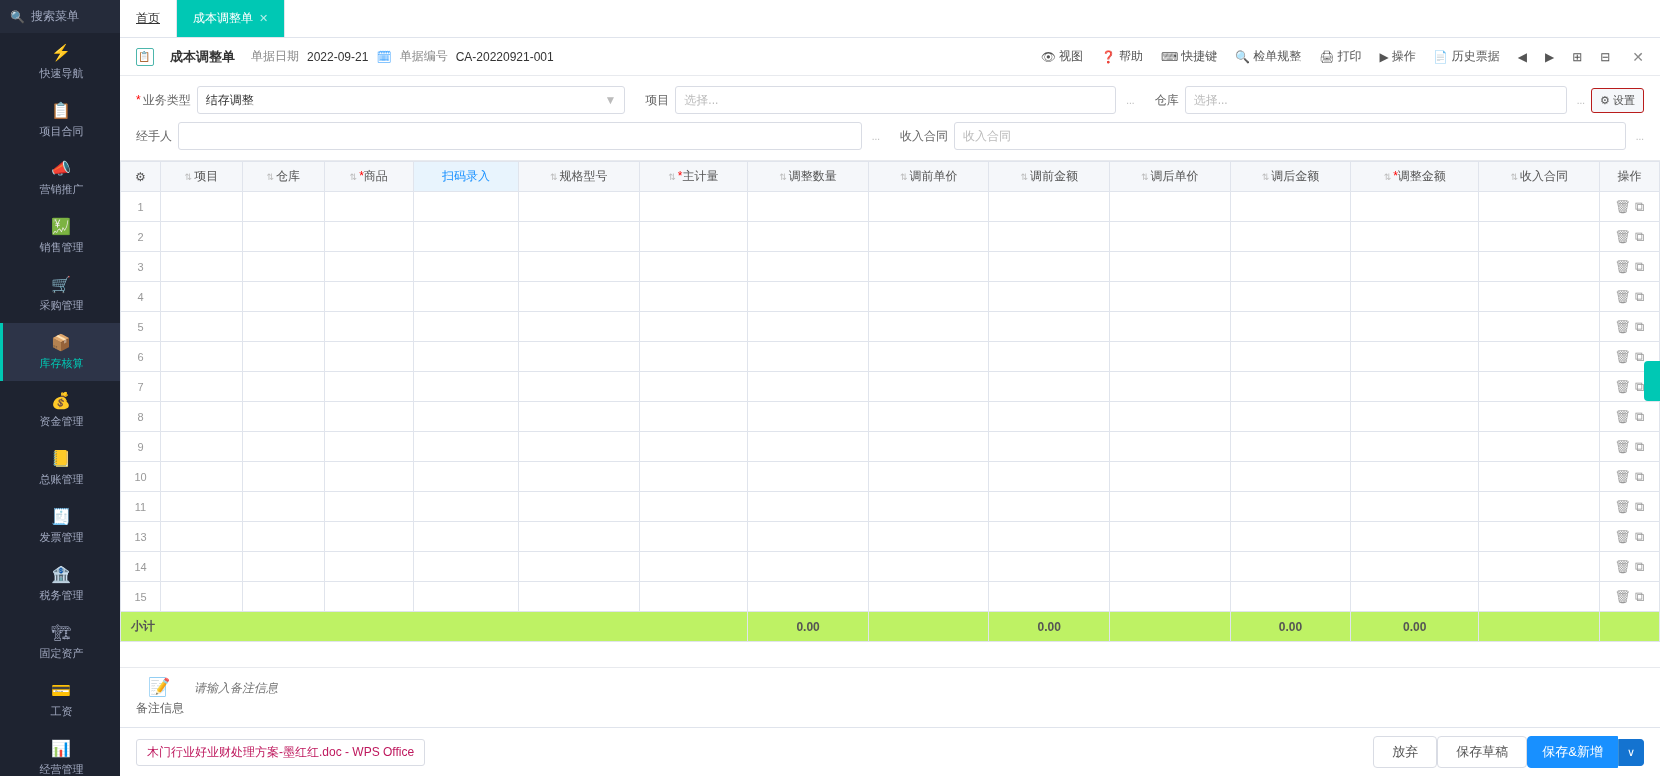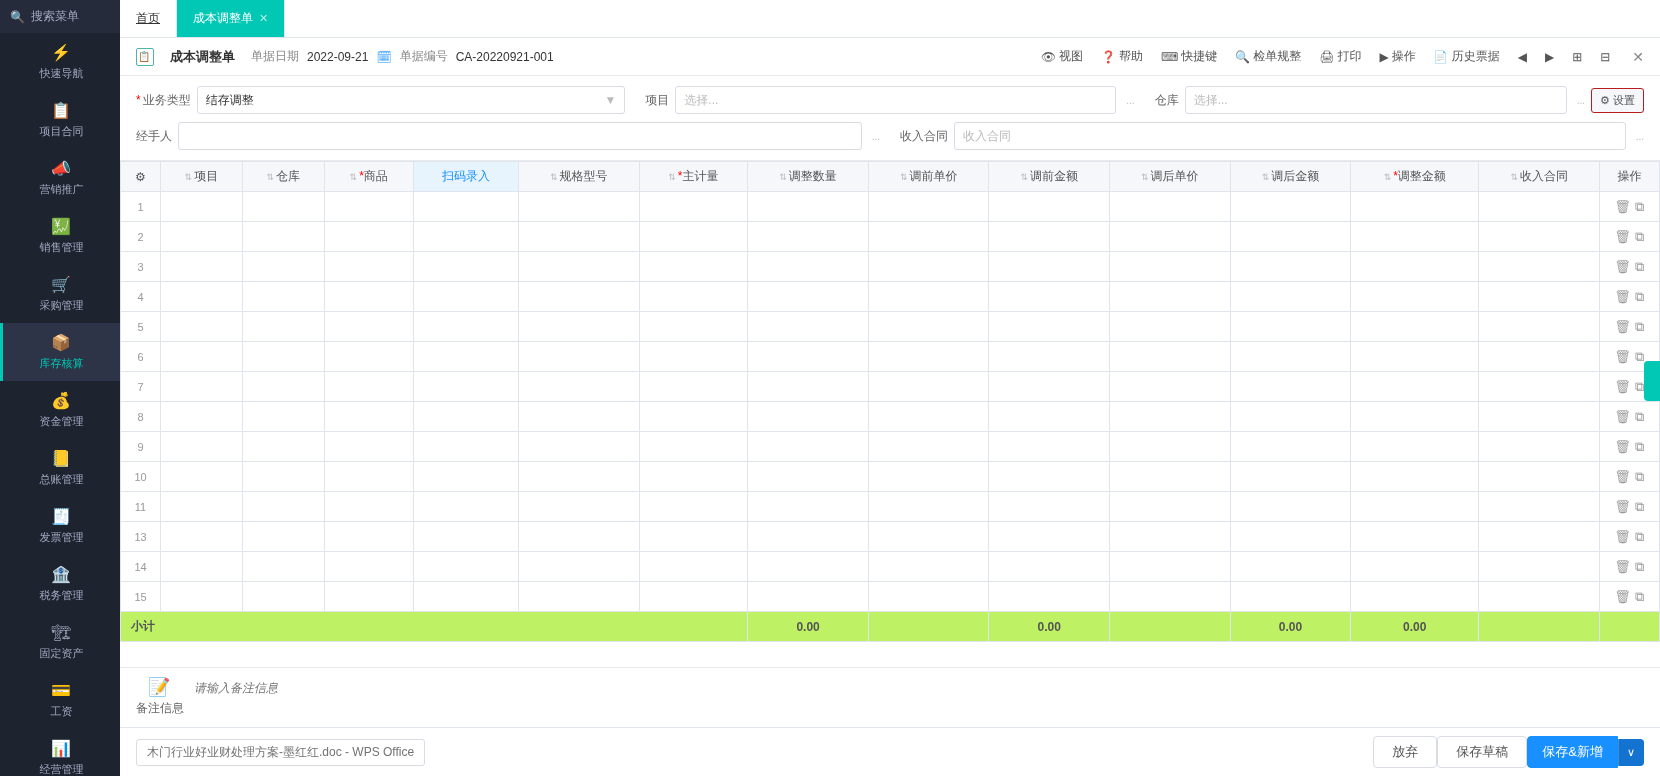--- a/index.html
+++ b/index.html
@@ -283,21 +283,21 @@
       justify-content: space-between;
       flex-shrink: 0;
     }
     .footer-left { display: flex; align-items: center; gap: 8px; color: #555; }
     .wps-badge {
       background: #fff;
       border: 1px solid #d9dce4;
       border-radius: 3px;
       padding: 4px 10px;
       font-size: 12px;
-      color: #737373;
+      color: #be185d;
       cursor: pointer;
     }
     .footer-btns { display: flex; gap: 0; }
     .btn {
       padding: 6px 18px;
       border-radius: 4px;
       font-size: 13px;
       cursor: pointer;
       border: 1px solid #d9dce4;
       background: #fff;

